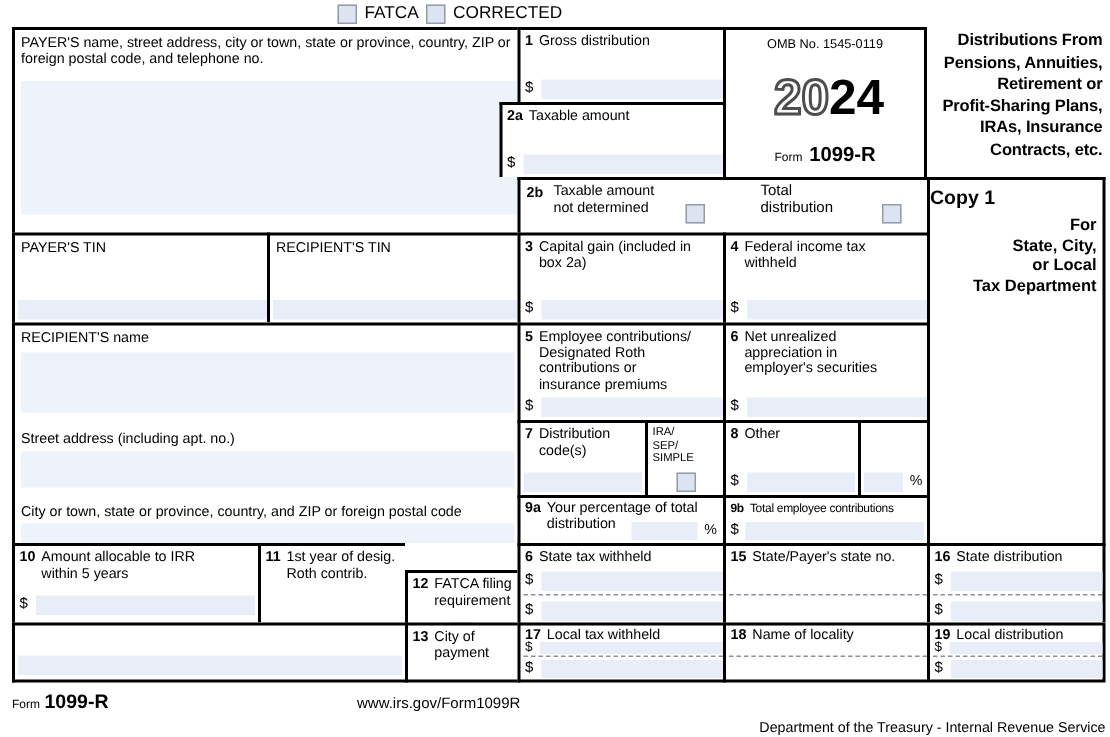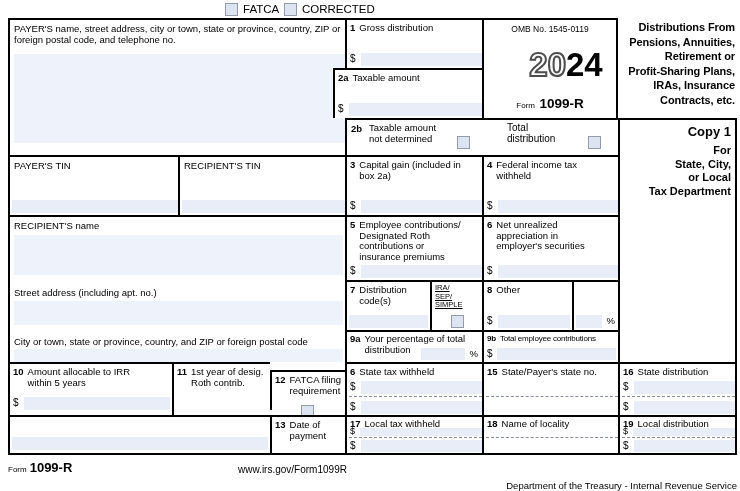--- a/index.html
+++ b/index.html
@@ -17,33 +17,33 @@
   .small .bn,.small .bl{font-size:8px;line-height:9px;letter-spacing:-0.2px;}
   .band{position:absolute;background:#e8edf8;}
   .bigband{position:absolute;background:#eef2fa;}
   .dollar{position:absolute;font-size:10px;line-height:13px;}
   .pct{position:absolute;font-size:9.5px;line-height:13px;}
   .cb{position:absolute;width:13px;height:13px;background:#dde4f1;border:1px solid #949cab;box-sizing:border-box;}
   .dash{position:absolute;left:2px;right:0;border-top:1px dashed #8a909b;height:0;}
   .vdiv{position:absolute;top:0;bottom:0;width:0;border-left:2px solid #000;}
   .hdr-lbl{position:absolute;font-size:11.5px;line-height:14px;}
   .omb-txt{position:absolute;top:4px;left:0;right:0;text-align:center;font-size:8.5px;}
-  .year{position:absolute;top:28px;left:0;right:0;text-align:center;font-size:33px;font-weight:bold;line-height:1;letter-spacing:0;margin-left:32px;}
+  .year{position:absolute;top:28px;left:0;right:0;text-align:left;font-size:33px;font-weight:bold;line-height:1;letter-spacing:0;margin-left:32px;}
   .yr-hollow{color:#fff;-webkit-text-stroke:2px #4d4d4d;text-shadow:0 0 1px #555;}
   .yr-solid{color:#000;}
   .formline{position:absolute;bottom:6px;left:0;right:0;text-align:center;}
   .formword{font-size:8px;}
   .formnum{font-size:13.5px;font-weight:bold;}
   .title-txt{position:absolute;top:2px;left:0;right:2px;text-align:right;font-weight:bold;font-size:11px;line-height:14.6px;white-space:pre-line;letter-spacing:-0.1px;}
-  .copy-label{position:absolute;top:4px;left:0;right:4px;text-align:right;font-weight:bold;font-size:13px;}
+  .copy-label{position:absolute;top:4px;left:0;right:4px;text-align:left;font-weight:bold;font-size:13px;}
   .copy-for{position:absolute;top:24px;left:0;right:4px;text-align:right;font-weight:bold;font-size:11px;line-height:13.5px;white-space:pre-line;}
   .footer-left{position:absolute;left:8px;top:460px;display:flex;align-items:baseline;gap:3px;}
   .footer-url{position:absolute;left:238px;top:464px;font-size:10px;}
   .footer-agency{position:absolute;right:3px;top:480px;font-size:9.5px;}
-  .ira-lbl{padding:2px 0 0 3px;font-size:7.5px;line-height:8.5px;white-space:pre-line;text-decoration:underline;}
+  .ira-lbl{padding:2px 0 0 3px;font-size:7.5px;line-height:8.5px;white-space:pre-line;}
 </style>
 </head>
 <body>
 
 <div class="page">
 
   <div class="cb" style="left:225px;top:3px;position:absolute"></div>
   <div class="hdr-lbl" style="left:243px;top:2px;">FATCA</div>
   <div class="cb" style="left:284px;top:3px;position:absolute"></div>
   <div class="hdr-lbl" style="left:302px;top:2px;">CORRECTED</div>
@@ -223,21 +223,21 @@
   </div>
 
   <div class="cell bL bT" style="left:172px;top:362px;width:98px;height:53px">
     <div class="lab">
         <span class="bn">11</span>
         <span class="bl">1st year of desig.
 Roth contrib.</span>
       </div>
   </div>
 
-  <div class="cell bL bT" style="left:270px;top:370px;width:75px;height:40px">
+  <div class="cell bL bT" style="left:270px;top:380px;width:75px;height:40px">
     <div class="lab">
         <span class="bn">12</span>
         <span class="bl">FATCA filing
 requirement</span>
       </div>
     <div class="cb" style="left:29px;top:33px"></div>
   </div>
 
   <div class="cell bL bT" style="left:345px;top:362px;width:137px;height:53px">
     <div class="lab">
@@ -271,21 +271,21 @@
     <div class="band" style="left:14px;right:0;top:37px;height:13px"></div>
   </div>
 
   <div class="cell bL bT bB" style="left:8px;top:415px;width:262px;height:40px">
     <div class="band" style="left:2px;right:2px;bottom:3px;height:13px"></div>
   </div>
 
   <div class="cell bL bT bB" style="left:270px;top:415px;width:75px;height:40px">
     <div class="lab">
         <span class="bn">13</span>
-        <span class="bl">Date of
+        <span class="bl">City of
 payment</span>
       </div>
   </div>
 
   <div class="cell bL bT bB" style="left:345px;top:415px;width:137px;height:40px">
     <div class="lab" style="padding-top:2px">
         <span class="bn">17</span>
         <span class="bl">Local tax withheld</span>
       </div>
     <span class="dollar" style="left:3px;top:8px;font-size:9px">$</span>

